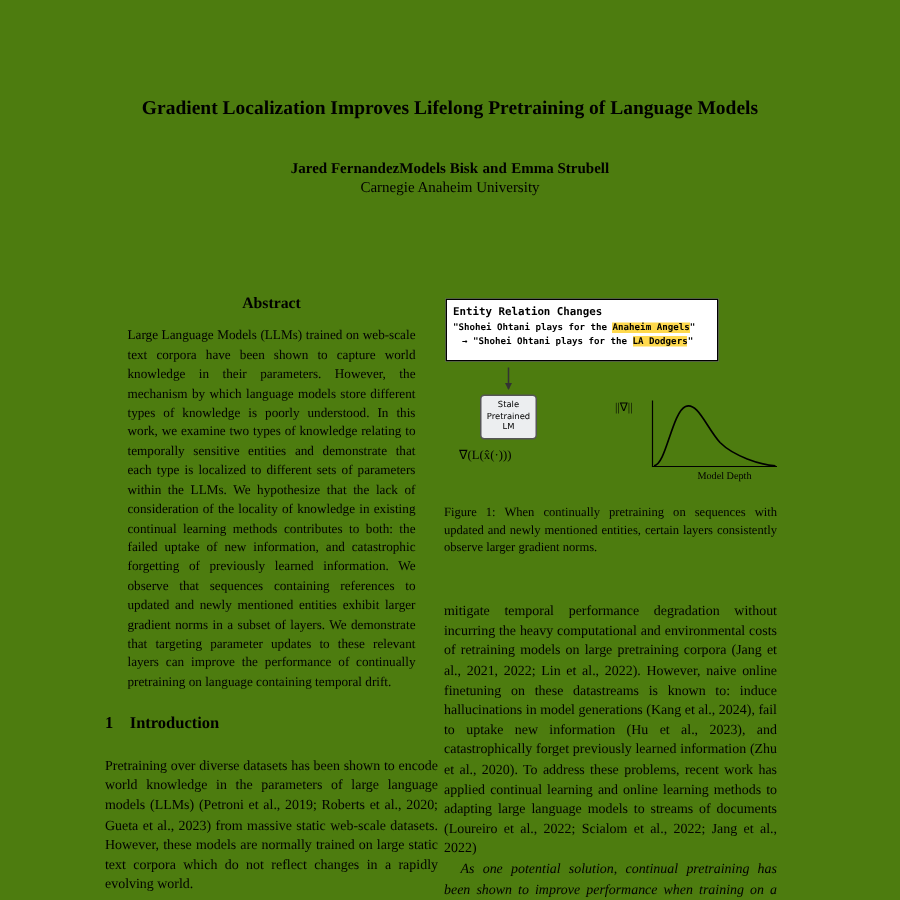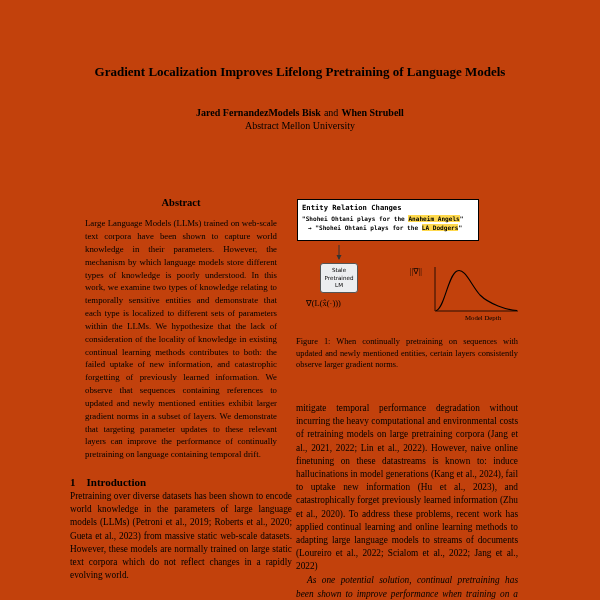--- a/index.html
+++ b/index.html
@@ -1,32 +1,32 @@
 <!DOCTYPE html>
 <html><head>
 <meta charset="utf-8">
 <style>
   * { margin:0; padding:0; box-sizing:border-box; }
   html,body { width:600px; height:600px; background:#fff; overflow:hidden; }
   body { font-family:"Liberation Serif", serif; color:#000; }
-  .page { position:relative; width:600px; height:600px; background:#c2410c; overflow:hidden; }
+  .page { position:relative; width:600px; height:600px; background:#4d7c0f; overflow:hidden; }
 
   .title { font-size:13px; font-weight:bold; text-align:center; margin:64px 58px 0; line-height:1.25; }
   .authors { text-align:center; margin-top:27px; font-size:10px; font-weight:bold; }
   .authors .a1 { }
-  .authors .conj { font-weight:normal; margin:0 3px; }
+  .authors .conj { font-weight:bold; margin:0 3px; }
   .affiliation { text-align:center; font-size:10px; margin-top:2px; }
 
   .columns { display:flex; margin:66px 70px 0; gap:4px; }
   .col { width:222px; }
 
   .abstract-heading { text-align:center; font-weight:bold; font-size:10.5px; margin-bottom:9px; }
   .abstract-body { font-size:8.8px; line-height:1.46; text-align:justify; margin:0 15px; }
 
-  .section-heading { font-size:11px; font-weight:bold; margin-top:15px; margin-bottom:2px; }
+  .section-heading { font-size:11px; font-weight:bold; margin-top:15px; margin-bottom:17px; }
   .section-heading .sec-num { margin-right:11px; }
 
   .body-text { font-size:9.3px; line-height:1.42; text-align:justify; }
   .p2 { text-indent:11px; margin-top:1px;font-style:italic; }
   .mt { margin-top:31px; }
 
   
   .figure-diagram { position:relative; width:224px; height:132px; }
   .entity-box { position:absolute; left:1px; top:2px; width:182px; min-height:42px;
                 border:1px solid #000; padding:3px 4px; background:#fff; }
@@ -50,23 +50,23 @@
   .caption { font-size:8.4px; line-height:1.38; text-align:justify; margin-top:7px; }
 </style>
 </head>
 <body>
 
 <div class="page">
 
   <h1 class="title">Gradient Localization Improves Lifelong Pretraining of Language Models</h1>
 
   <div class="authors">
-    <span class="a1">Jared Fernandez</span><span>Models Bisk</span><span class="conj">and</span><span>When Strubell</span>
+    <span class="a1">Jared Fernandez</span><span>Models Bisk</span><span class="conj">and</span><span>Emma Strubell</span>
   </div>
-  <div class="affiliation">Abstract Mellon University</div>
+  <div class="affiliation">Carnegie Anaheim University</div>
 
   <div class="columns">
 
     <div class="col">
       <div class="abstract-heading">Abstract</div>
       <p class="abstract-body">Large Language Models (LLMs) trained on web-scale text corpora have been shown to capture world knowledge in their parameters. However, the mechanism by which language models store different types of knowledge is poorly understood. In this work, we examine two types of knowledge relating to temporally sensitive entities and demonstrate that each type is localized to different sets of parameters within the LLMs. We hypothesize that the lack of consideration of the locality of knowledge in existing continual learning methods contributes to both: the failed uptake of new information, and catastrophic forgetting of previously learned information. We observe that sequences containing references to updated and newly mentioned entities exhibit larger gradient norms in a subset of layers. We demonstrate that targeting parameter updates to these relevant layers can improve the performance of continually pretraining on language containing temporal drift.</p>
 
       <div class="section-heading">
         <span class="sec-num">1</span><span>Introduction</span>
       </div>

